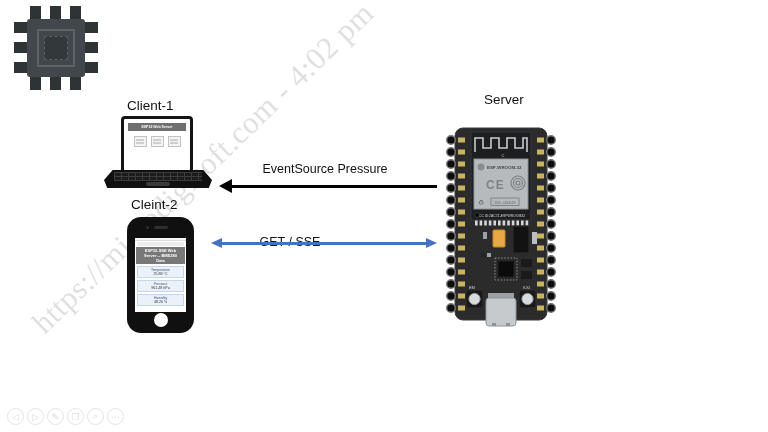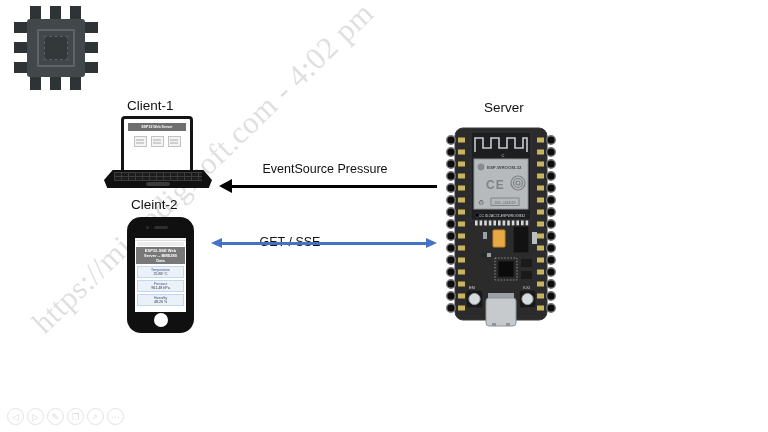--- a/index.html
+++ b/index.html
@@ -45,21 +45,21 @@
     position:absolute; left:190px; top:70px; width:278px; height:23px;
     background:#5B9BD5; border:1px solid #41719C;
     display:flex; align-items:center; justify-content:center;
     font-size:12.5px; font-weight:bold; color:#1b2230; z-index:3;
   }
 
   
   .node-label { position:absolute; font-size:13.5px; color:#111; z-index:3;text-align:right; }
   #lbl-client1 { left:127px; top:98px; }
   #lbl-client2 { left:131px; top:197px; }
-  #lbl-server  { left:484px; top:100px; }
+  #lbl-server  { left:484px; top:92px; }
 
   
   .laptop { position:absolute; left:104px; top:114px; width:108px; height:76px; z-index:2; }
   .laptop .screen {
     position:absolute; left:17px; top:2px; width:72px; height:58px;
     background:#ffffff; border:3px solid #141414; border-radius:4px 4px 0 0;
   }
   .laptop .scr-head {
     position:absolute; left:4px; top:4px; right:4px; height:8px;
     background:#6f6f6f; color:#fff; font-size:3.5px; font-weight:bold;

